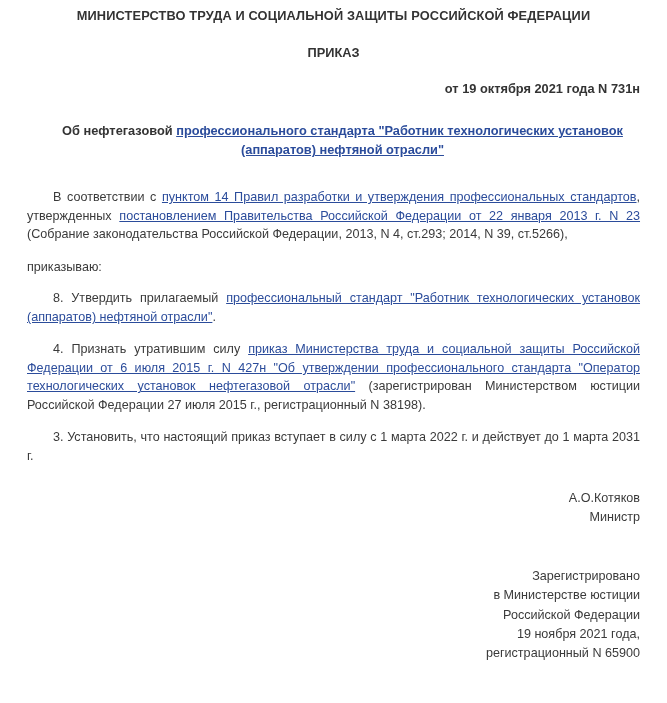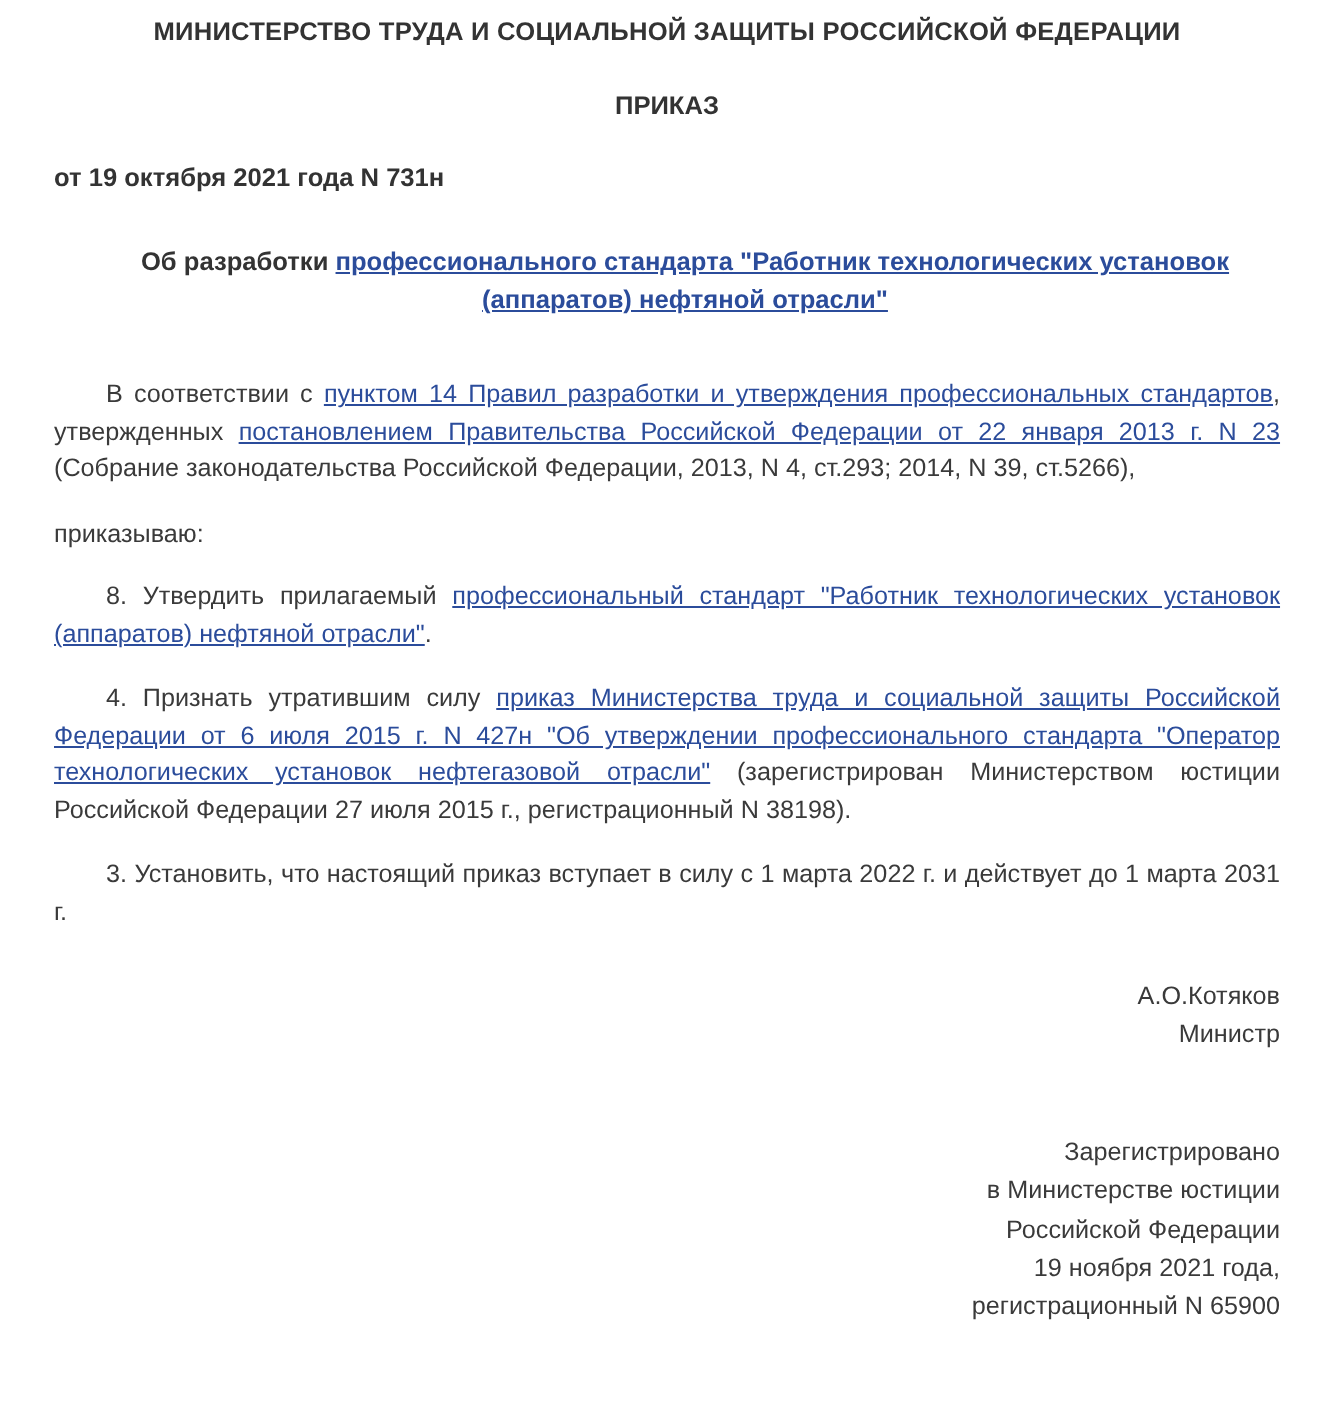--- a/index.html
+++ b/index.html
@@ -39,21 +39,21 @@
     color: #333333;
   }
   .hdr-type {
     text-align: center;
     font-weight: bold;
     font-size: 12.8px;
     padding-top: 24px;
     color: #333333;
   }
   .hdr-date {
-    text-align: left;
+    text-align: right;
     font-weight: bold;
     font-size: 12.8px;
     padding-top: 23px;
     color: #333333;
   }
 
   
   .title {
     text-align: center;
     font-weight: bold;
@@ -123,21 +123,21 @@
 <div class="page">
   <div class="doc">
 
     <div class="hdr-org">МИНИСТЕРСТВО ТРУДА И СОЦИАЛЬНОЙ ЗАЩИТЫ РОССИЙСКОЙ ФЕДЕРАЦИИ</div>
 
     <div class="hdr-type">ПРИКАЗ</div>
 
     <div class="hdr-date">от 19 октября 2021 года N 731н</div>
 
     <div class="title">
-      <span>Об разработки </span><a class="lnk">профессионального стандарта "Работник технологических установок (аппаратов) нефтяной отрасли"</a>
+      <span>Об нефтегазовой </span><a class="lnk">профессионального стандарта "Работник технологических установок (аппаратов) нефтяной отрасли"</a>
     </div>
 
     <div class="gap-1"></div>
 
     <div class="para ind">
       <span>В соответствии с </span><a class="lnk">пунктом 14 Правил разработки и утверждения профессиональных стандартов</a><span>, утвержденных </span><a class="lnk">постановлением Правительства Российской Федерации от 22 января 2013 г. N 23</a><span> (Собрание законодательства Российской Федерации, 2013, N 4, ст.293; 2014, N 39, ст.5266),</span>
     </div>
 
     <div class="gap-2"></div>
 

